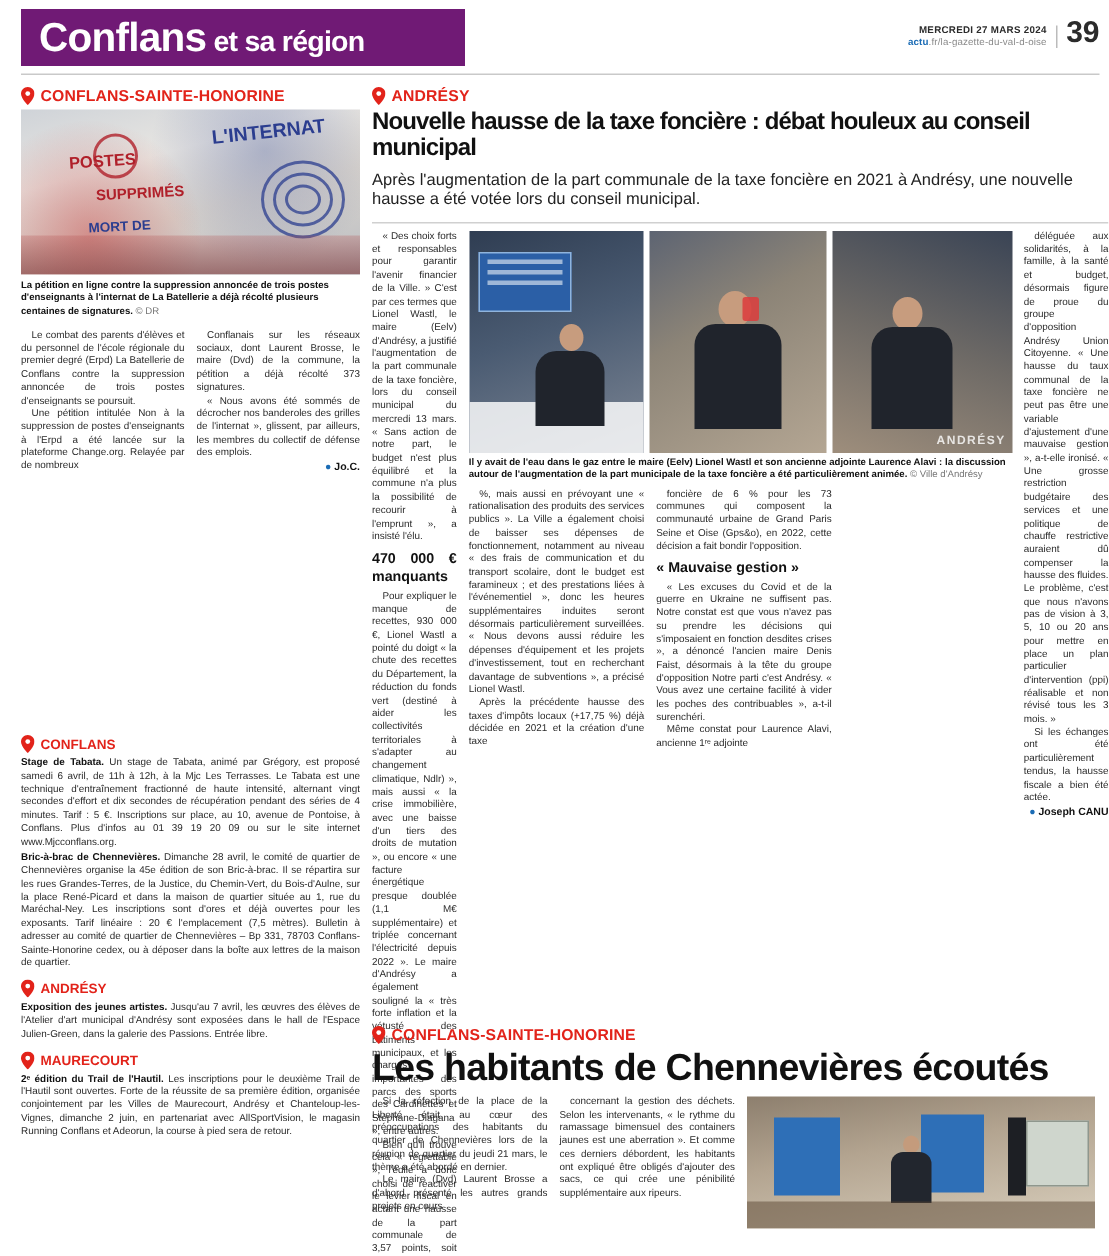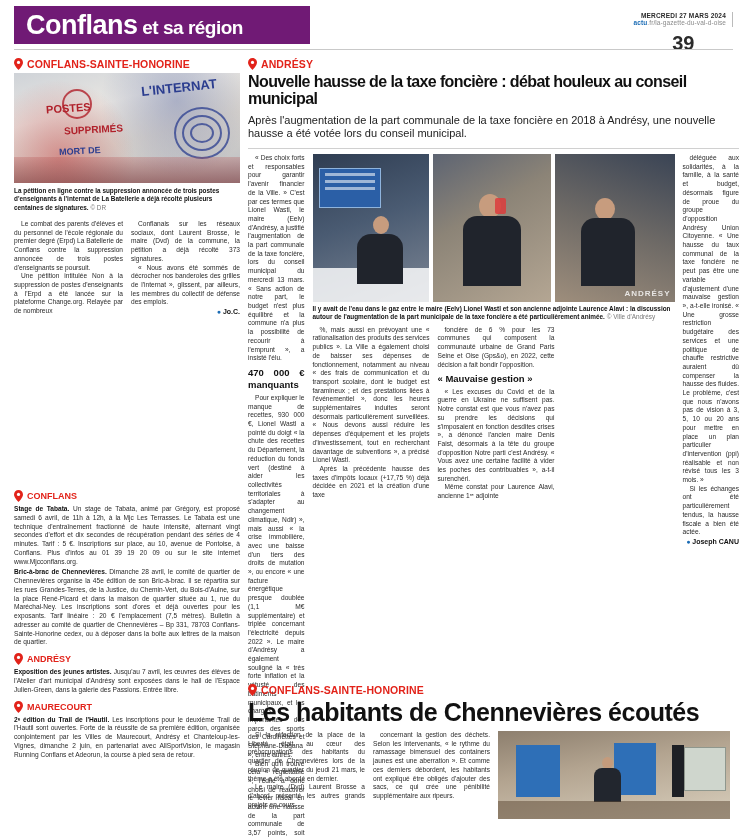--- a/index.html
+++ b/index.html
@@ -16,21 +16,21 @@
   .mast-bar {
     position: absolute; left: 14px; top: 6px;
     width: 296px; height: 38px;
     background: #701a75;
     display: flex; align-items: center; padding-left: 12px;
   }
   .mast-title { color:#fff; font-size: 27px; font-weight: 700; letter-spacing:-0.5px; line-height:1; }
   .mast-title .sub { font-size: 19px; font-weight: 600; }
   .mast-right {
     position:absolute; right:6px; top:12px;
-    display:flex; align-items:center; gap:6px;flex-direction:column;
+    display:flex; align-items:flex-end; gap:6px;
   }
   .mast-dateblock { text-align:right; line-height:1.15; padding-right:6px; border-right:1px solid #bbb;}
   .mast-date { font-size:6.5px; font-weight:700; color:#2b2b2b; letter-spacing:0.2px;}
   .mast-url { font-size:6.5px; color:#1b6cb5; letter-spacing:0.1px;}
   .mast-url b { color:#1b6cb5; font-weight:800;}
   .mast-url .grey { color:#8a8a8a; }
   .mast-page { font-size:20px; font-weight:700; color:#2b2b2b; line-height:1; }
   .mast-rule { position:absolute; left:14px; right:6px; top:49px; height:1px; background:#c9c9c9;}
 
   
@@ -235,21 +235,21 @@
     <div class="kicker">
       <span class="pin">
         <svg width="9" height="12" viewBox="0 0 9 12">
             <path d="M4.5 0C2 0 0 2 0 4.5 0 7.7 4.5 12 4.5 12S9 7.7 9 4.5C9 2 7 0 4.5 0z" fill="#e2231a"></path>
             <circle cx="4.5" cy="4.4" r="1.6" fill="#fff"></circle>
           </svg>
       </span>
       <span class="kicker-text">ANDRÉSY</span>
     </div>
     <div class="headline main-headline">Nouvelle hausse de la taxe foncière : débat houleux au conseil municipal</div>
-    <div class="standfirst main-stand">Après l'augmentation de la part communale de la taxe foncière en 2018 à Andrésy, une nouvelle hausse a été votée lors du conseil municipal.</div>
+    <div class="standfirst main-stand">Après l'augmentation de la part communale de la taxe foncière en 2021 à Andrésy, une nouvelle hausse a été votée lors du conseil municipal.</div>
     <div class="main-rule"></div>
 
     <div class="main-grid">
       <div class="mc body-col">
         <p>« Des choix forts et responsables pour garantir l'avenir financier de la Ville. » C'est par ces termes que Lionel Wastl, le maire (Eelv) d'Andrésy, a justifié l'augmentation de la part communale de la taxe foncière, lors du conseil municipal du mercredi 13 mars. « Sans action de notre part, le budget n'est plus équilibré et la commune n'a plus la possibilité de recourir à l'emprunt », a insisté l'élu.</p>
         <div class="subhead">470 000 € manquants</div>
         <p>Pour expliquer le manque de recettes, 930 000 €, Lionel Wastl a pointé du doigt « la chute des recettes du Département, la réduction du fonds vert (destiné à aider les collectivités territoriales à s'adapter au changement climatique, Ndlr) », mais aussi « la crise immobilière, avec une baisse d'un tiers des droits de mutation », ou encore « une facture énergétique presque doublée (1,1 M€ supplémentaire) et triplée concernant l'électricité depuis 2022 ». Le maire d'Andrésy a également souligné la « très forte inflation et la vétusté des bâtiments municipaux, et les charges importantes des parcs des sports des Cardinettes et Stéphane-Diagana », entre autres.</p>
         <p>Bien qu'il trouve cela « regrettable », l'édile a donc choisi de réactiver le levier fiscal en actant une hausse de la part communale de 3,57 points, soit une augmentation de 8,3</p>
       </div>
 

